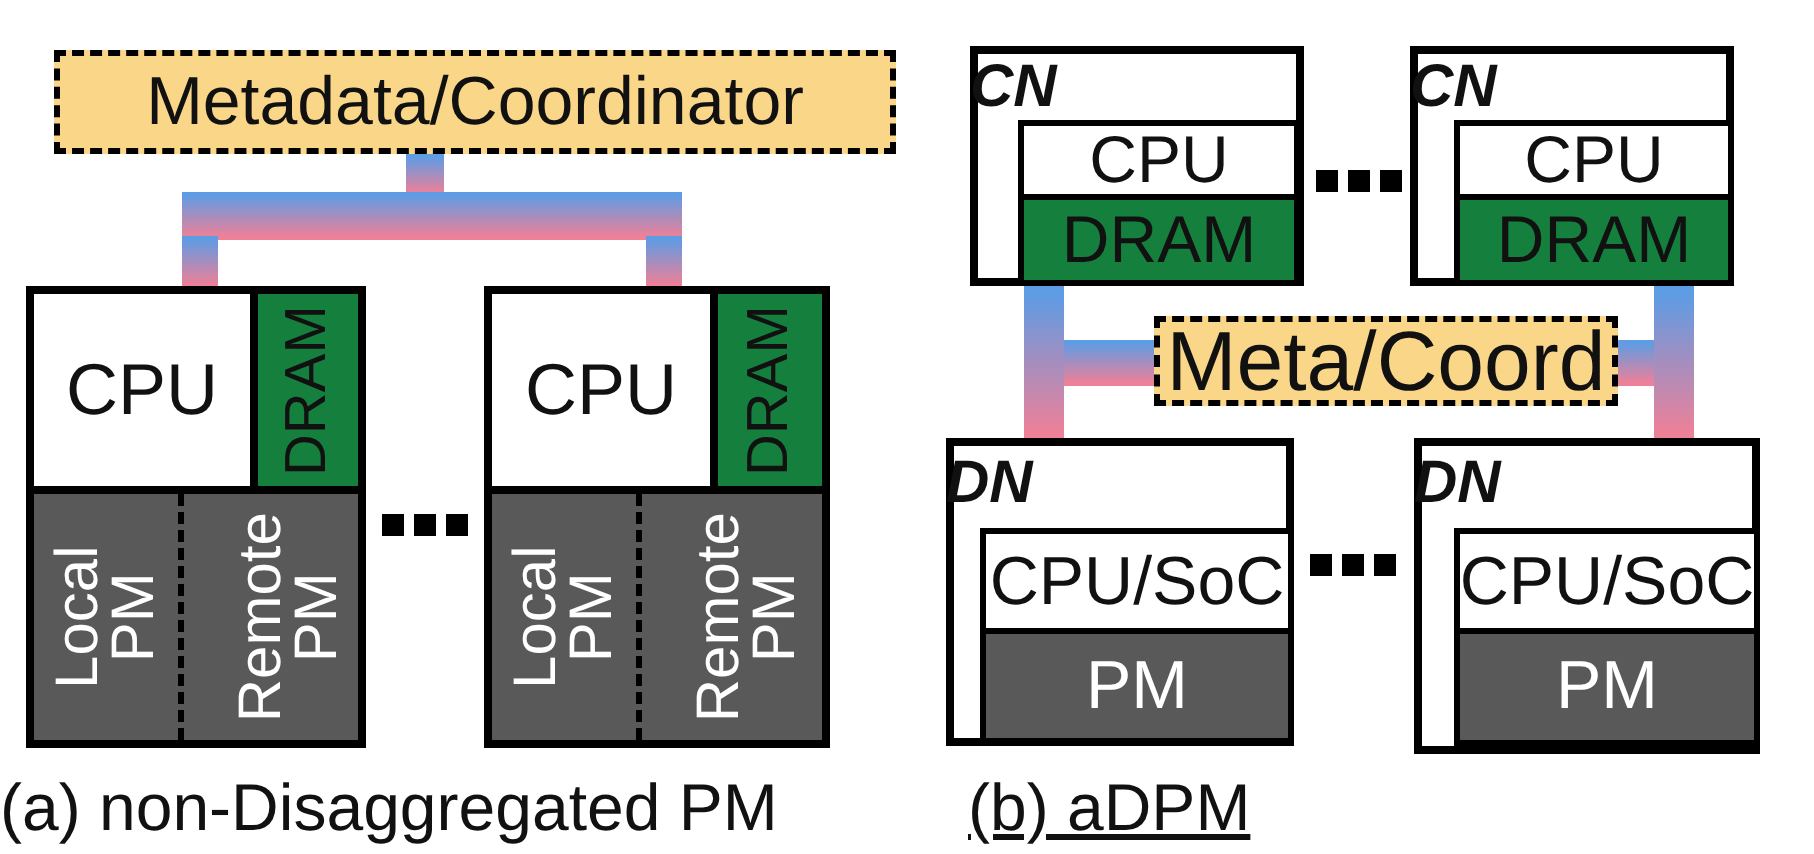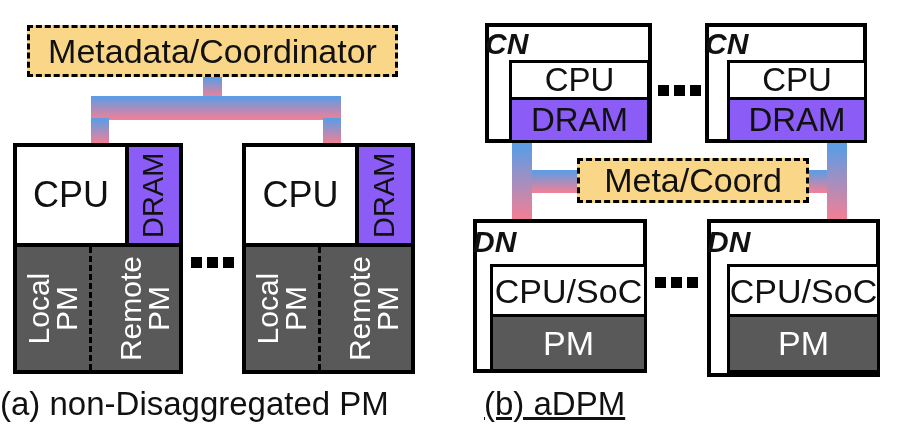--- a/index.html
+++ b/index.html
@@ -5,21 +5,21 @@
   html,body{margin:0;padding:0;background:#fff;}
   #canvas{
     position:relative;width:907px;height:427px;background:#ffffff;
     font-family:"Liberation Sans","DejaVu Sans",sans-serif;color:#111;overflow:hidden;
   }
   .abs{position:absolute;box-sizing:border-box;}
   .grad{background:linear-gradient(180deg,#5E9CE4 6%,#EE8098 94%);}
   .b4{border:4px solid #000;}
   .b3{border:3px solid #000;}
   .white{background:#fff;text-align:center;}
-  .gray{background:#8b5cf6;}
+  .gray{background:#15803d;}
   .dark{background:#595959;color:#fff;}
   .orange{background:#FAD689;border:3px dashed #000;}
   .center{display:flex;align-items:center;justify-content:center;}
   .vtext{display:flex;align-items:center;justify-content:center;}
   .vtext>span{transform:rotate(-90deg);white-space:pre-line;text-align:center;line-height:0.92;}
   .dots{display:flex;gap:5px;}
   .dots i{width:11px;height:11px;background:#000;display:block;}
   .caption{text-align:left;font-size:33px;line-height:1.1;}
   .nodetitle{font-weight:bold;font-style:italic;font-size:30px;line-height:1;}
   .pmflex{display:flex;}
@@ -29,21 +29,21 @@
 </head>
 <body>
 
 <div id="canvas">
 
   <div class="abs grad" style="left:203px;top:77px;width:19px;height:21px;"></div>
   <div class="abs grad" style="left:91px;top:96px;width:250px;height:24px;"></div>
   <div class="abs grad" style="left:91px;top:118px;width:18px;height:26px;"></div>
   <div class="abs grad" style="left:323px;top:118px;width:18px;height:26px;"></div>
 
-  <div class="abs orange center" style="left:27px;top:25px;width:371px;height:52px;font-size:34px;">
+  <div class="abs orange center" style="left:27px;top:25px;width:421px;height:52px;font-size:34px;">
     <span>Metadata/Coordinator</span>
   </div>
 
   <div class="abs b4 white center" style="left:13px;top:143px;width:116px;height:104px;font-size:36px;">
     <span>CPU</span>
   </div>
   <div class="abs b4 gray vtext" style="left:125px;top:143px;width:58px;height:104px;font-size:29px;">
     <span>DRAM</span>
   </div>
   <div class="abs b4 dark pmflex" style="left:13px;top:243px;width:170px;height:131px;">
@@ -103,21 +103,21 @@
 
   <div class="abs b4 white" style="left:705px;top:23px;width:162px;height:120px;"></div>
   <div class="abs nodetitle" style="left:705px;top:29px;width:162px;">CN</div>
   <div class="abs b3 white center" style="left:727px;top:60px;width:140px;height:40px;font-size:33px;">
     <span>CPU</span>
   </div>
   <div class="abs b3 gray center" style="left:727px;top:97px;width:140px;height:46px;font-size:33px;">
     <span>DRAM</span>
   </div>
 
-  <div class="abs orange center" style="left:577px;top:158px;width:232px;height:45px;font-size:34px;">
+  <div class="abs orange center" style="left:577px;top:158px;width:232px;height:45px;font-size:42px;">
     <span>Meta/Coord</span>
   </div>
 
   <div class="abs b4 white" style="left:473px;top:219px;width:174px;height:154px;"></div>
   <div class="abs nodetitle" style="left:473px;top:227px;width:174px;">DN</div>
   <div class="abs b3 white center" style="left:490px;top:264px;width:157px;height:54px;font-size:34px;">
     <span>CPU/SoC</span>
   </div>
   <div class="abs b3 dark center" style="left:490px;top:314px;width:157px;height:58px;font-size:34px;">
     <span>PM</span>

